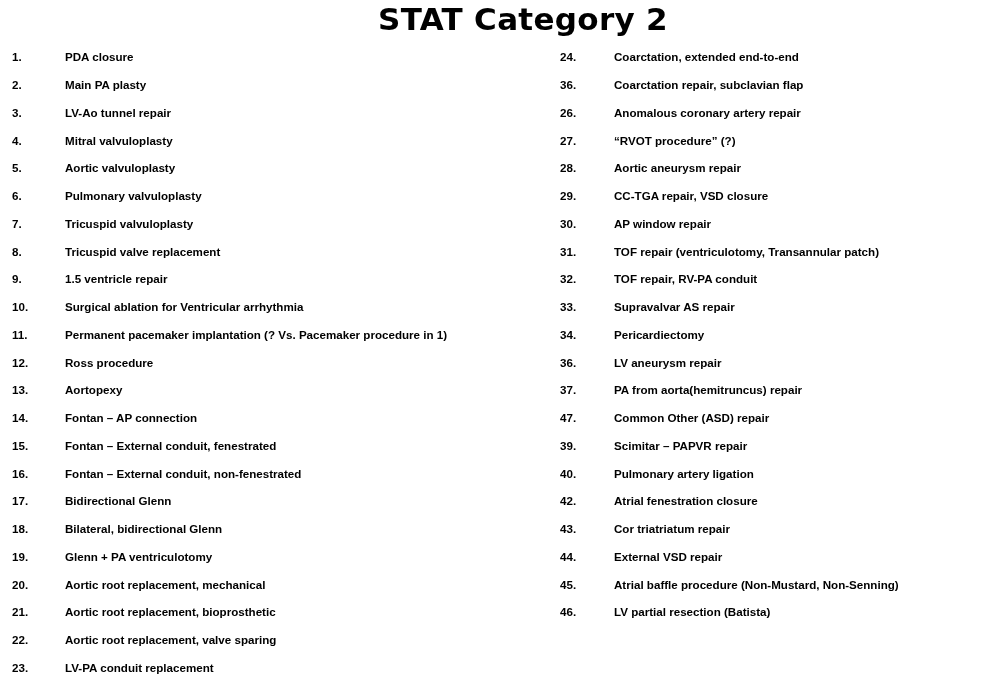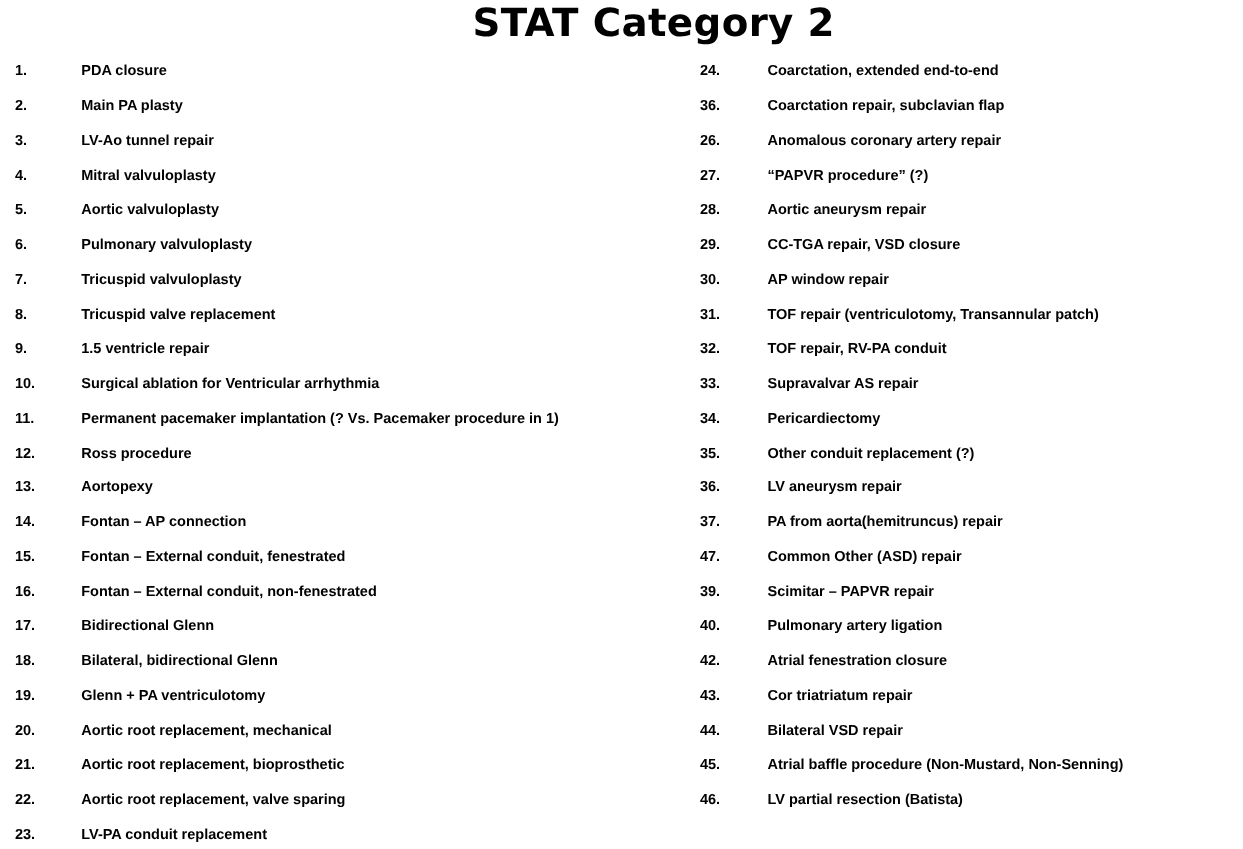--- a/index.html
+++ b/index.html
@@ -163,21 +163,21 @@
     <li class="row">
       <span class="num">36.</span>
       <span class="txt">Coarctation repair, subclavian flap</span>
     </li>
     <li class="row">
       <span class="num">26.</span>
       <span class="txt">Anomalous coronary artery repair</span>
     </li>
     <li class="row">
       <span class="num">27.</span>
-      <span class="txt">“PAPVR procedure” (?)</span>
+      <span class="txt">“RVOT procedure” (?)</span>
     </li>
     <li class="row">
       <span class="num">28.</span>
       <span class="txt">Aortic aneurysm repair</span>
     </li>
     <li class="row">
       <span class="num">29.</span>
       <span class="txt">CC-TGA repair, VSD closure</span>
     </li>
     <li class="row">
@@ -194,24 +194,20 @@
     </li>
     <li class="row">
       <span class="num">33.</span>
       <span class="txt">Supravalvar AS repair</span>
     </li>
     <li class="row">
       <span class="num">34.</span>
       <span class="txt">Pericardiectomy</span>
     </li>
     <li class="row">
-      <span class="num">35.</span>
-      <span class="txt">Other conduit replacement (?)</span>
-    </li>
-    <li class="row">
       <span class="num">36.</span>
       <span class="txt">LV aneurysm repair</span>
     </li>
     <li class="row">
       <span class="num">37.</span>
       <span class="txt">PA from aorta(hemitruncus) repair</span>
     </li>
     <li class="row">
       <span class="num">47.</span>
       <span class="txt">Common Other (ASD) repair</span>
@@ -227,21 +223,21 @@
     <li class="row">
       <span class="num">42.</span>
       <span class="txt">Atrial fenestration closure</span>
     </li>
     <li class="row">
       <span class="num">43.</span>
       <span class="txt">Cor triatriatum repair</span>
     </li>
     <li class="row">
       <span class="num">44.</span>
-      <span class="txt">Bilateral VSD repair</span>
+      <span class="txt">External VSD repair</span>
     </li>
     <li class="row">
       <span class="num">45.</span>
       <span class="txt">Atrial baffle procedure (Non-Mustard, Non-Senning)</span>
     </li>
     <li class="row">
       <span class="num">46.</span>
       <span class="txt">LV partial resection (Batista)</span>
     </li>
   </ol>

